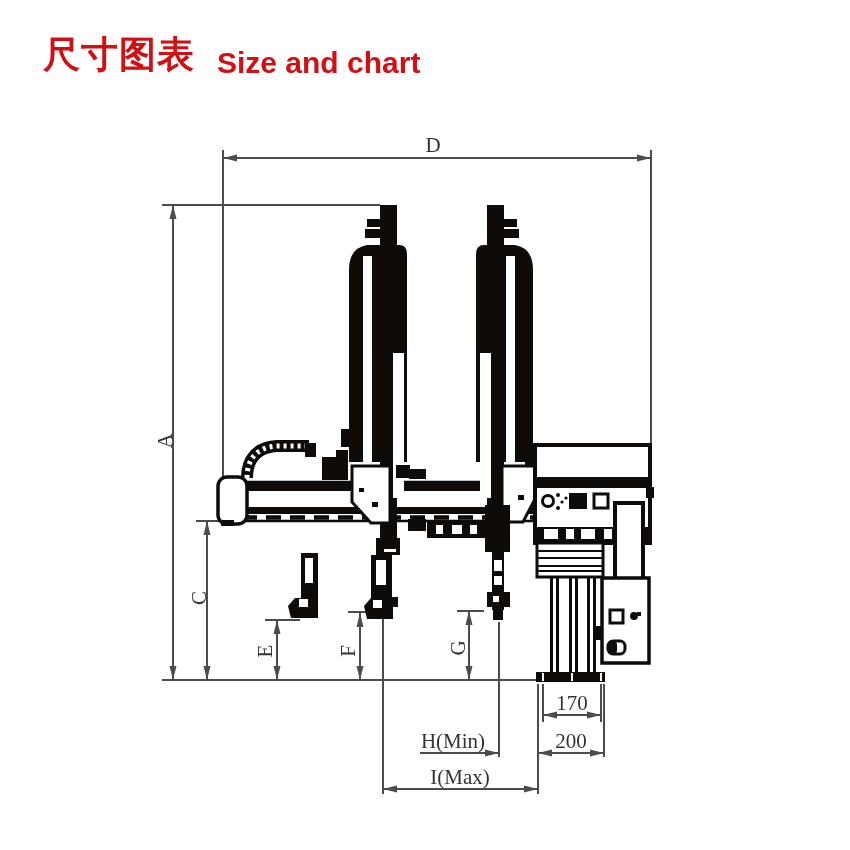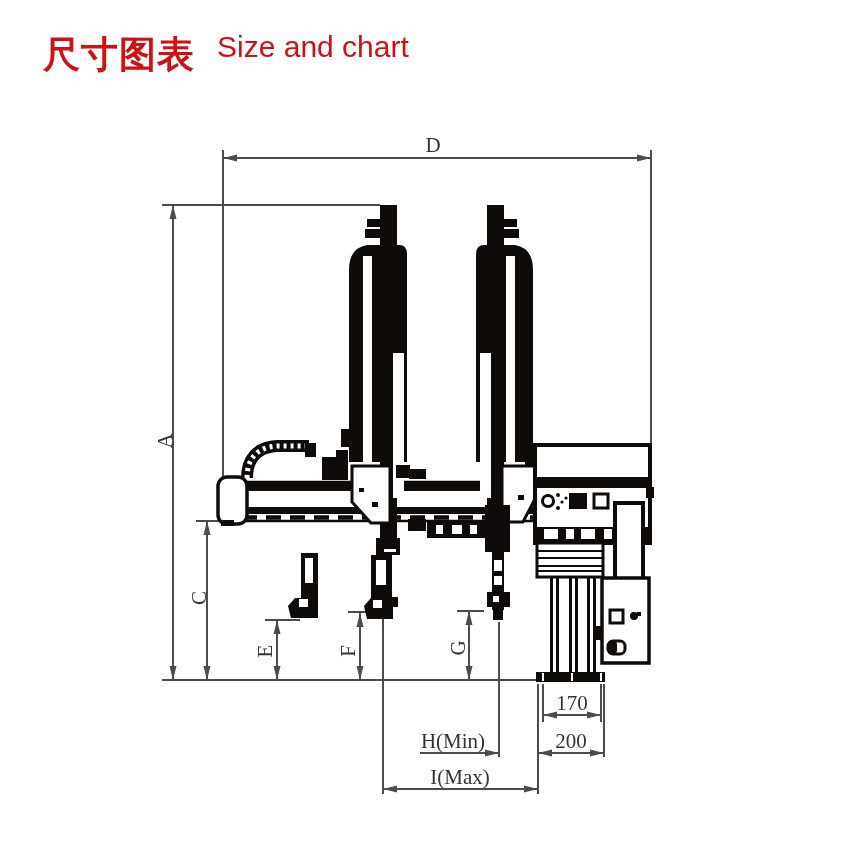--- a/index.html
+++ b/index.html
@@ -1,21 +1,21 @@
 <!DOCTYPE html>
 <html><head>
 <meta charset="utf-8">
 <style>
   html,body{margin:0;padding:0;background:#ffffff;}
   .page{position:relative;width:850px;height:850px;background:#ffffff;overflow:hidden;
         font-family:"Liberation Sans",sans-serif;}
-  .title-row{position:absolute;left:43px;top:30px;display:flex;align-items:flex-start;gap:22px;}
+  .title-row{position:absolute;left:43px;top:30px;display:flex;align-items:flex-end;gap:22px;}
   .title-zh{font-size:37px;font-weight:bold;color:#d20f13;letter-spacing:1px;
             font-family:"Liberation Sans",sans-serif;}
-  .title-en{font-size:30px;font-weight:400;color:#d20f13;letter-spacing:0px;}
+  .title-en{font-size:30px;font-weight:700;color:#d20f13;letter-spacing:0px;}
   svg{position:absolute;left:0;top:0;}
   .dimline{stroke:#4c4c4c;stroke-width:1.2;fill:none;}
   .dimarrow{fill:#4c4c4c;stroke:none;}
   .dimtext{font-family:"Liberation Serif","DejaVu Serif",serif;font-size:21px;fill:#333333;}
   .ink{fill:#0e0b08;stroke:none;}
   .wht{fill:#ffffff;stroke:none;}
   .outl{fill:#ffffff;stroke:#0e0b08;}
 </style>
 </head>
 <body>

